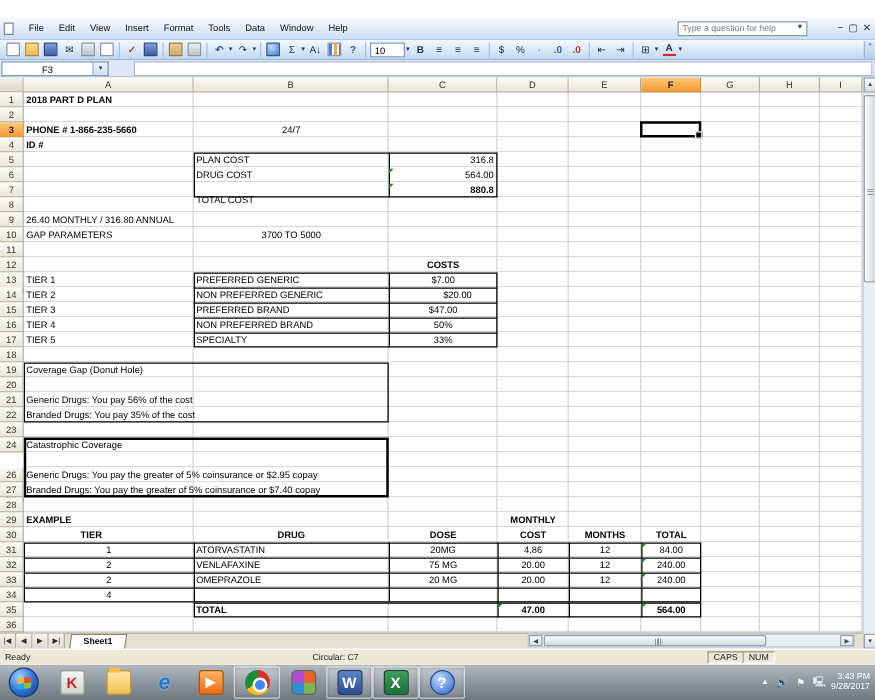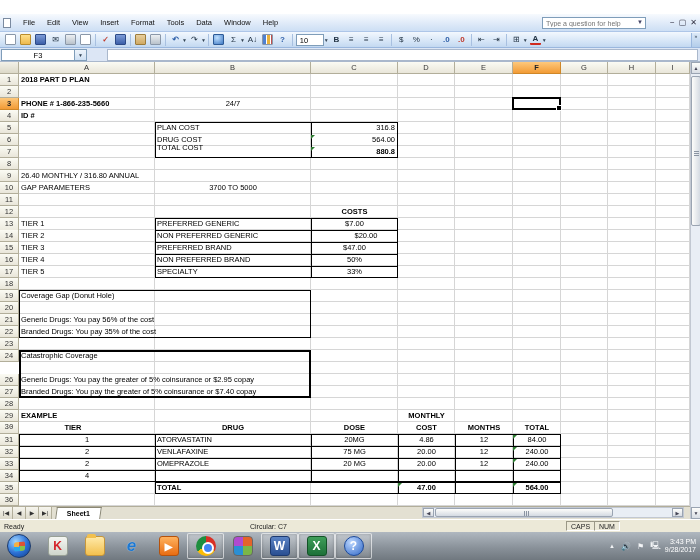--- a/index.html
+++ b/index.html
@@ -326,21 +326,21 @@
       <div class="hdr" style="left: 0px; top: 240px; width: 19px; height: 12px; z-index: 6;">20</div>
       <div class="hdr" style="left: 0px; top: 252px; width: 19px; height: 12px; z-index: 6;">21</div>
       <div class="hdr" style="left: 0px; top: 264px; width: 19px; height: 12px; z-index: 6;">22</div>
       <div class="hdr" style="left: 0px; top: 276px; width: 19px; height: 12px; z-index: 6;">23</div>
       <div class="hdr" style="left: 0px; top: 288px; width: 19px; height: 12px; z-index: 6;">24</div>
       <div class="hdr" style="left: 0px; top: 300px; width: 19px; height: 12px; z-index: 6; margin-top: 28px;">25</div>
       <div class="hdr" style="left: 0px; top: 312px; width: 19px; height: 12px; z-index: 6;">26</div>
       <div class="hdr" style="left: 0px; top: 324px; width: 19px; height: 12px; z-index: 6;">27</div>
       <div class="hdr" style="left: 0px; top: 336px; width: 19px; height: 12px; z-index: 6;">28</div>
       <div class="hdr" style="left: 0px; top: 348px; width: 19px; height: 12px; z-index: 6;">29</div>
-      <div class="hdr" style="left: 0px; top: 360px; width: 19px; height: 12px; z-index: 6; font-family: Liberation Mono, monospace;">30</div>
+      <div class="hdr" style="left: 0px; top: 360px; width: 19px; height: 12px; z-index: 6;">30</div>
       <div class="hdr" style="left: 0px; top: 372px; width: 19px; height: 12px; z-index: 6;">31</div>
       <div class="hdr" style="left: 0px; top: 384px; width: 19px; height: 12px; z-index: 6;">32</div>
       <div class="hdr" style="left: 0px; top: 396px; width: 19px; height: 12px; z-index: 6;">33</div>
       <div class="hdr" style="left: 0px; top: 408px; width: 19px; height: 12px; z-index: 6;">34</div>
       <div class="hdr" style="left: 0px; top: 420px; width: 19px; height: 12px; z-index: 6;">35</div>
       <div class="hdr" style="left: 0px; top: 432px; width: 19px; height: 12px; z-index: 6;">36</div>
       <div class="vline" style="left: 154px; top: 12px; height: 432px;"></div>
       <div class="vline" style="left: 310px; top: 12px; height: 432px;"></div>
       <div class="vline" style="left: 397px; top: 12px; height: 432px;"></div>
       <div class="vline" style="left: 454px; top: 12px; height: 432px;"></div>
@@ -374,21 +374,21 @@
       <div class="bline" style="left: 513px; top: 420px; width: 1px; height: 12px;"></div>
       <div class="cell b" style="top: 12px; left: 21px;">2018 PART D PLAN</div>
       <div class="cell b" style="top: 36px; left: 21px;">PHONE # 1-866-235-5660</div>
       <div class="cell" style="top: 36px; left: 155px; width: 156px; text-align: center;">24/7</div>
       <div class="cell b" style="top: 48px; left: 21px;">ID #</div>
       <div class="cell" style="top: 60px; left: 157px;">PLAN COST</div>
       <div class="cell" style="top: 60px; left: 311px; width: 84px; text-align: right;">316.8</div>
       <div class="cell" style="top: 72px; left: 157px;">DRUG COST</div>
       <div class="cell" style="top: 72px; left: 311px; width: 84px; text-align: right;">564.00</div>
       <div class="errtri" style="left: 311px; top: 73px;"></div>
-      <div class="cell" style="top: 80px; left: 157px;">TOTAL COST</div>
+      <div class="cell" style="top: 92px; left: 157px;">TOTAL COST</div>
       <div class="cell b" style="top: 84px; left: 311px; width: 84px; text-align: right;">880.8</div>
       <div class="errtri" style="left: 311px; top: 85px;"></div>
       <div class="cell" style="top: 108px; left: 21px;">26.40 MONTHLY / 316.80 ANNUAL</div>
       <div class="cell" style="top: 120px; left: 21px;">GAP PARAMETERS</div>
       <div class="cell" style="top: 120px; left: 155px; width: 156px; text-align: center;">3700 TO 5000</div>
       <div class="cell b" style="top: 144px; left: 311px; width: 87px; text-align: center;">COSTS</div>
       <div class="cell" style="top: 156px; left: 21px;">TIER 1</div>
       <div class="cell" style="top: 156px; left: 157px;">PREFERRED GENERIC</div>
       <div class="cell" style="top: 156px; left: 311px; width: 87px; text-align: center;">$7.00</div>
       <div class="cell" style="top: 168px; left: 21px;">TIER 2</div>

